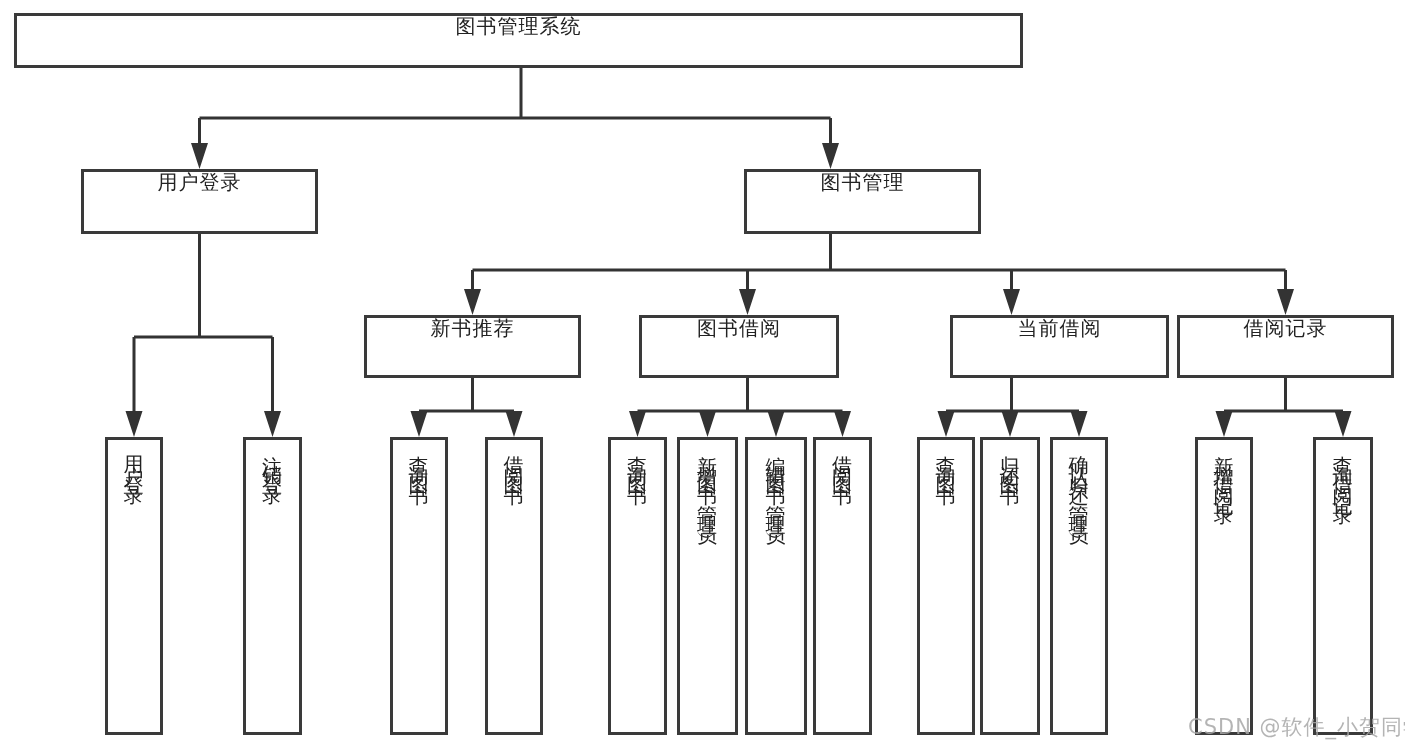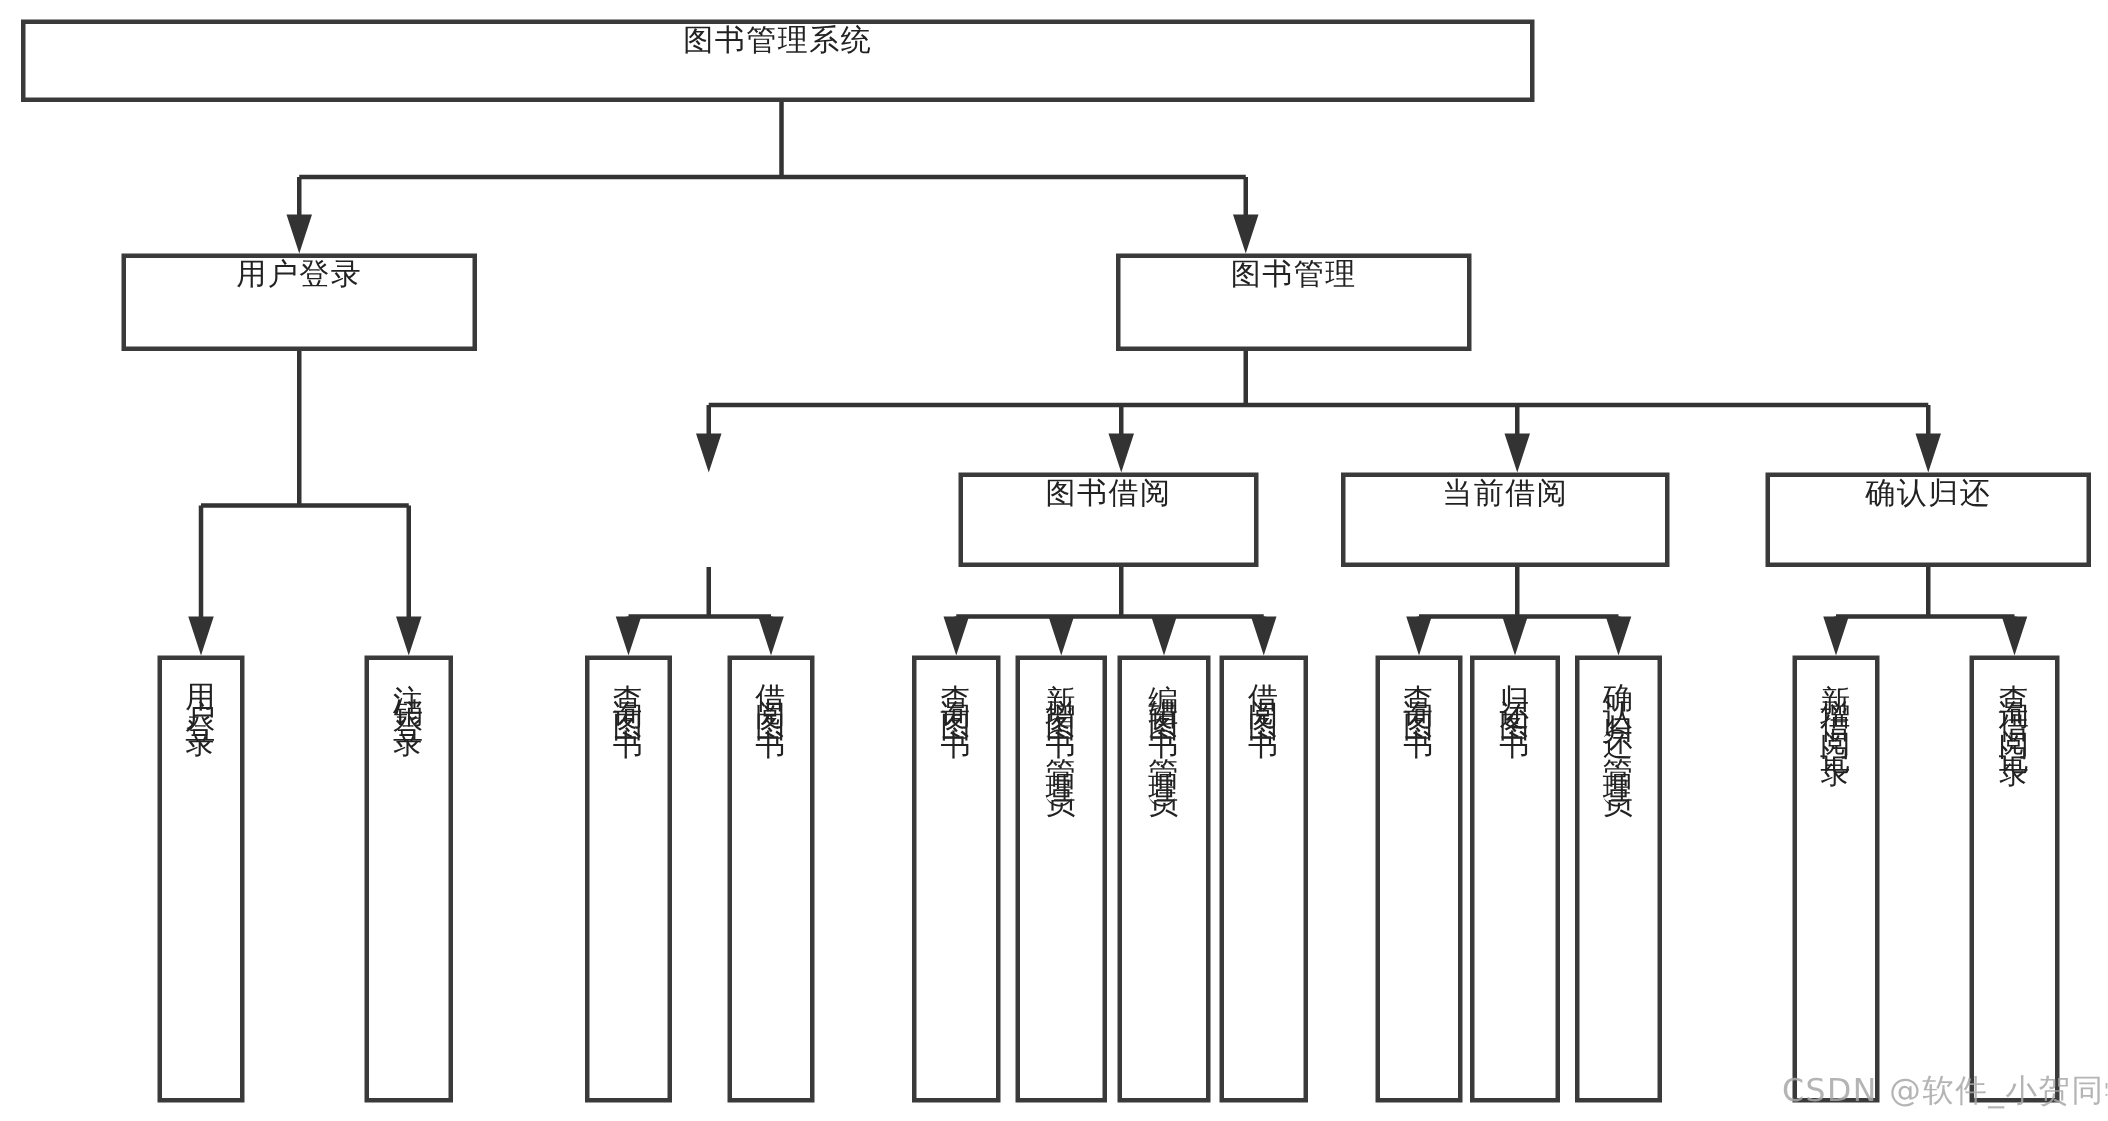--- a/index.html
+++ b/index.html
@@ -94,28 +94,31 @@
     <span>图书管理系统</span>
   </div>
 
   <div class="node h-node" style="left:81px; top:169px; width:237px; height:65px;">
     <span>用户登录</span>
   </div>
   <div class="node h-node" style="left:712px; top:169px; width:237px; height:65px;margin-left:32px;">
     <span>图书管理</span>
   </div>
 
+  <div class="node h-node" style="left:364px; top:315px; width:217px; height:63px;">
+    <span>新书推荐</span>
+  </div>
   <div class="node h-node" style="left:639px; top:315px; width:200px; height:63px;">
     <span>图书借阅</span>
   </div>
-  <div class="node h-node" style="left:894px; top:315px; width:219px; height:63px;">
+  <div class="node h-node" style="left:950px; top:315px; width:219px; height:63px;">
     <span>当前借阅</span>
   </div>
   <div class="node h-node" style="left:1177px; top:315px; width:217px; height:63px;">
-    <span>确认归还</span>
+    <span>借阅记录</span>
   </div>
 
   <div class="node v-node" style="left:105px; top:437px; width:58px; height:298px;">
     <span>用户登录</span>
   </div>
   <div class="node v-node" style="left:243px; top:437px; width:59px; height:298px;">
     <span>注销登录</span>
   </div>
 
   <div class="node v-node" style="left:390px; top:437px; width:58px; height:298px;">

